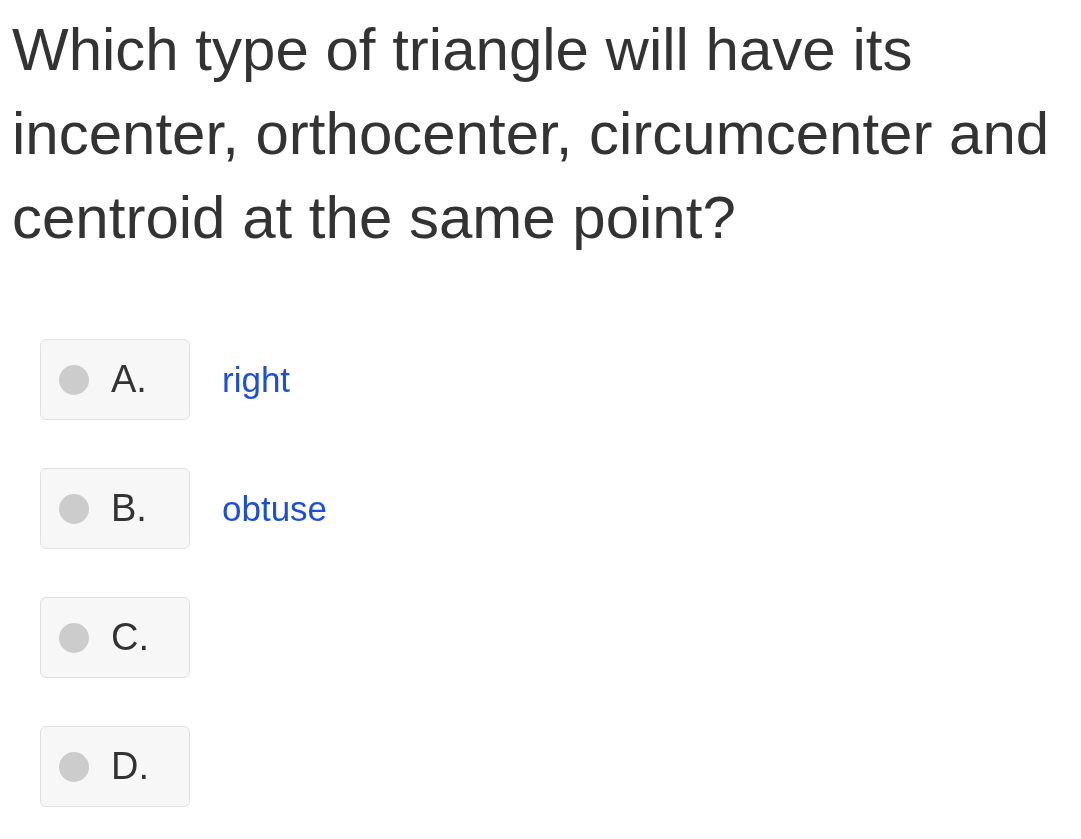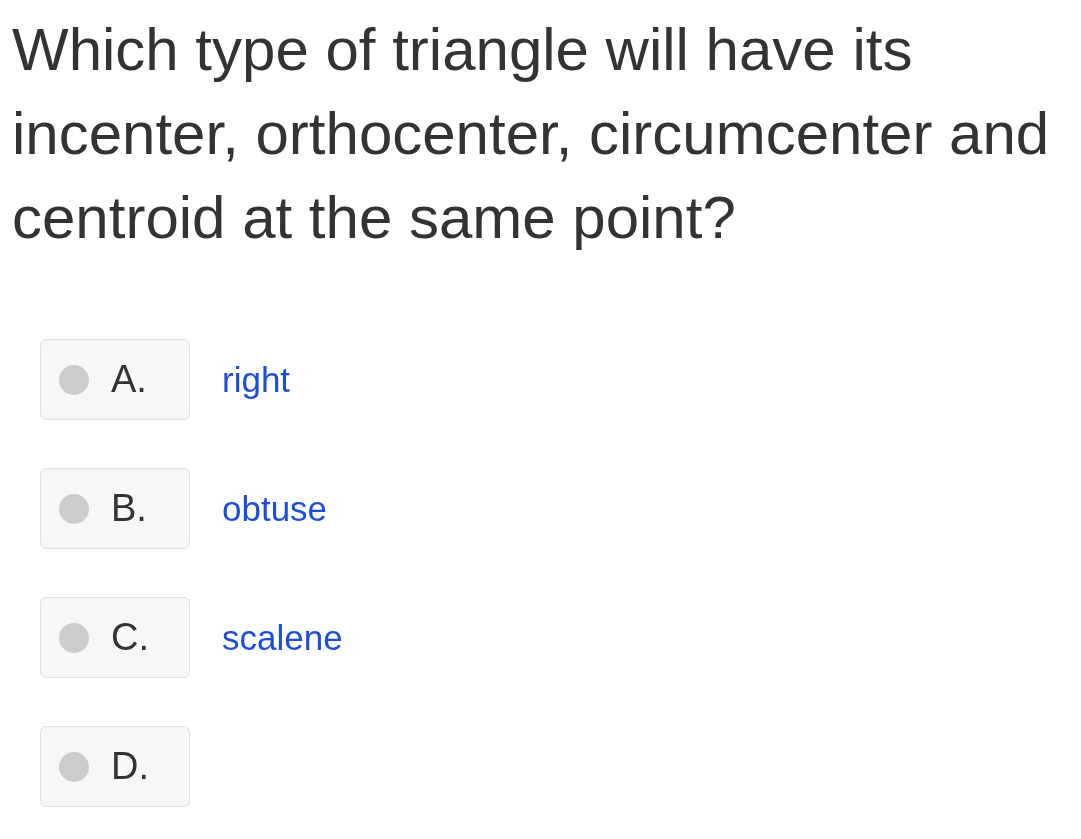--- a/index.html
+++ b/index.html
@@ -80,21 +80,20 @@
       <span class="option-letter">B.</span>
     </div>
     <span class="option-text">obtuse</span>
   </div>
 
   <div class="option-row">
     <div class="option-button">
       <div class="radio-circle"></div>
       <span class="option-letter">C.</span>
     </div>
-    <span class="option-text">scalene</span>
   </div>
 
   <div class="option-row">
     <div class="option-button">
       <div class="radio-circle"></div>
       <span class="option-letter">D.</span>
     </div>
   </div>
 
 </div>

